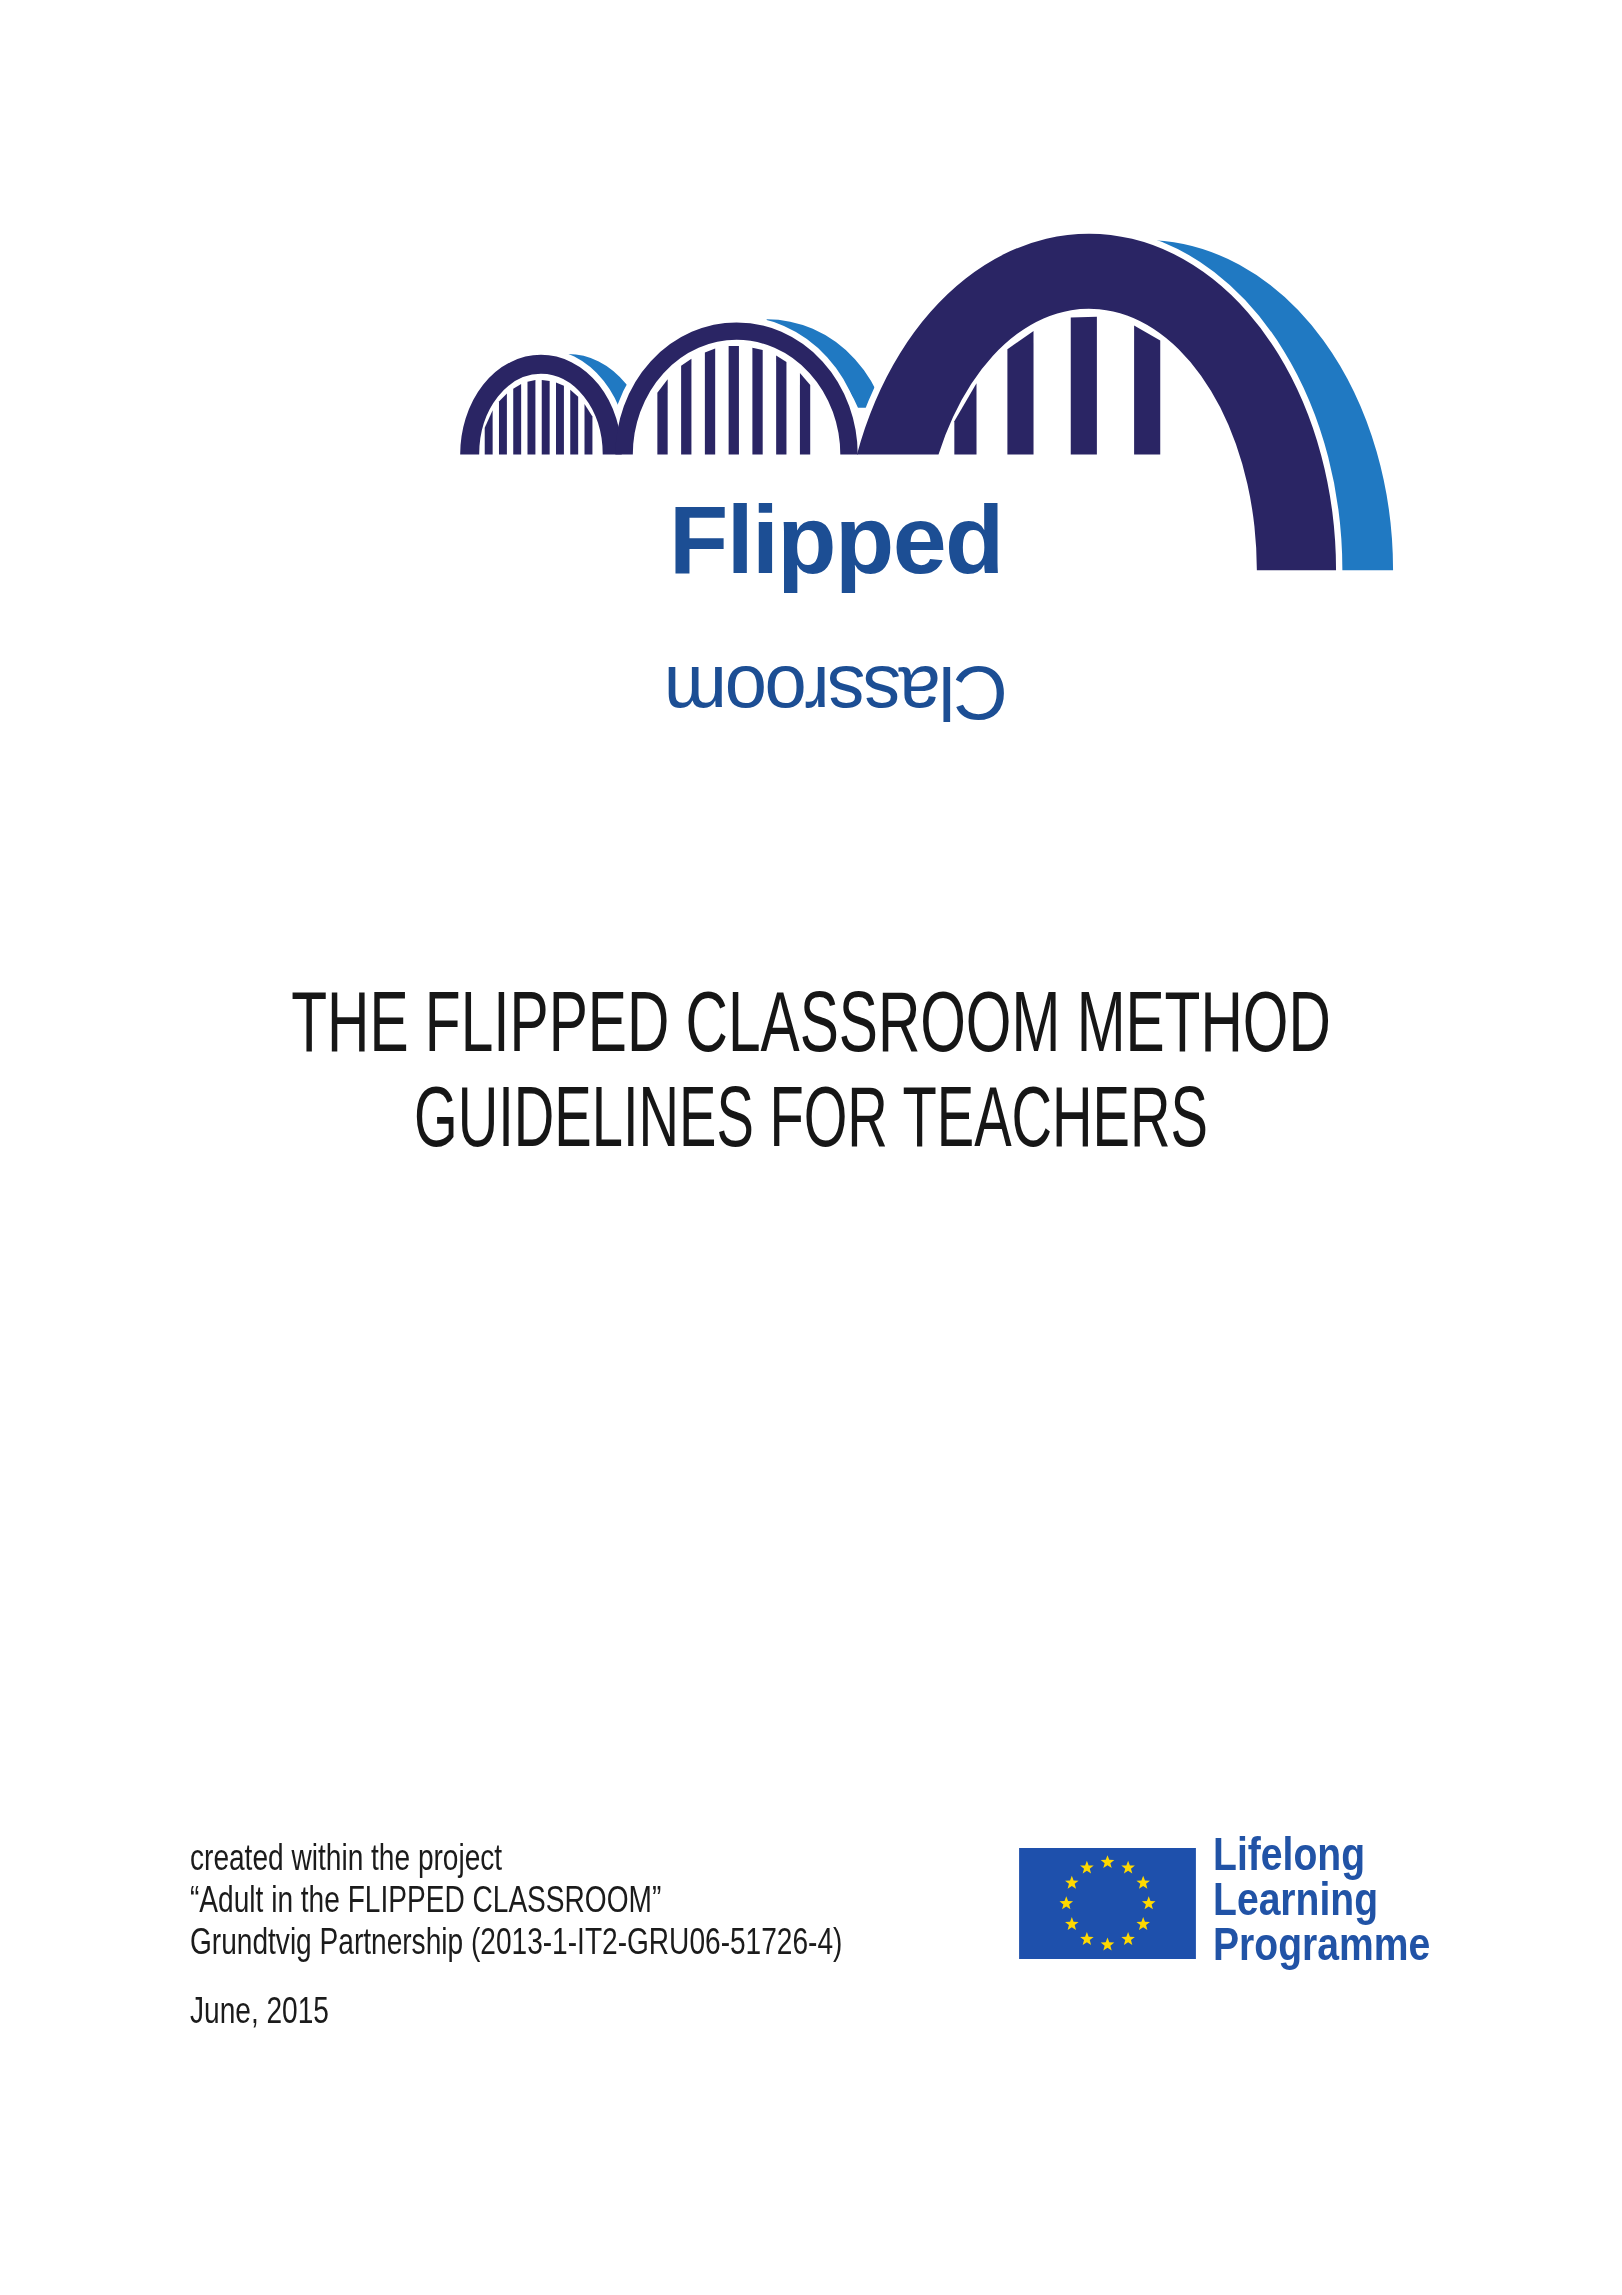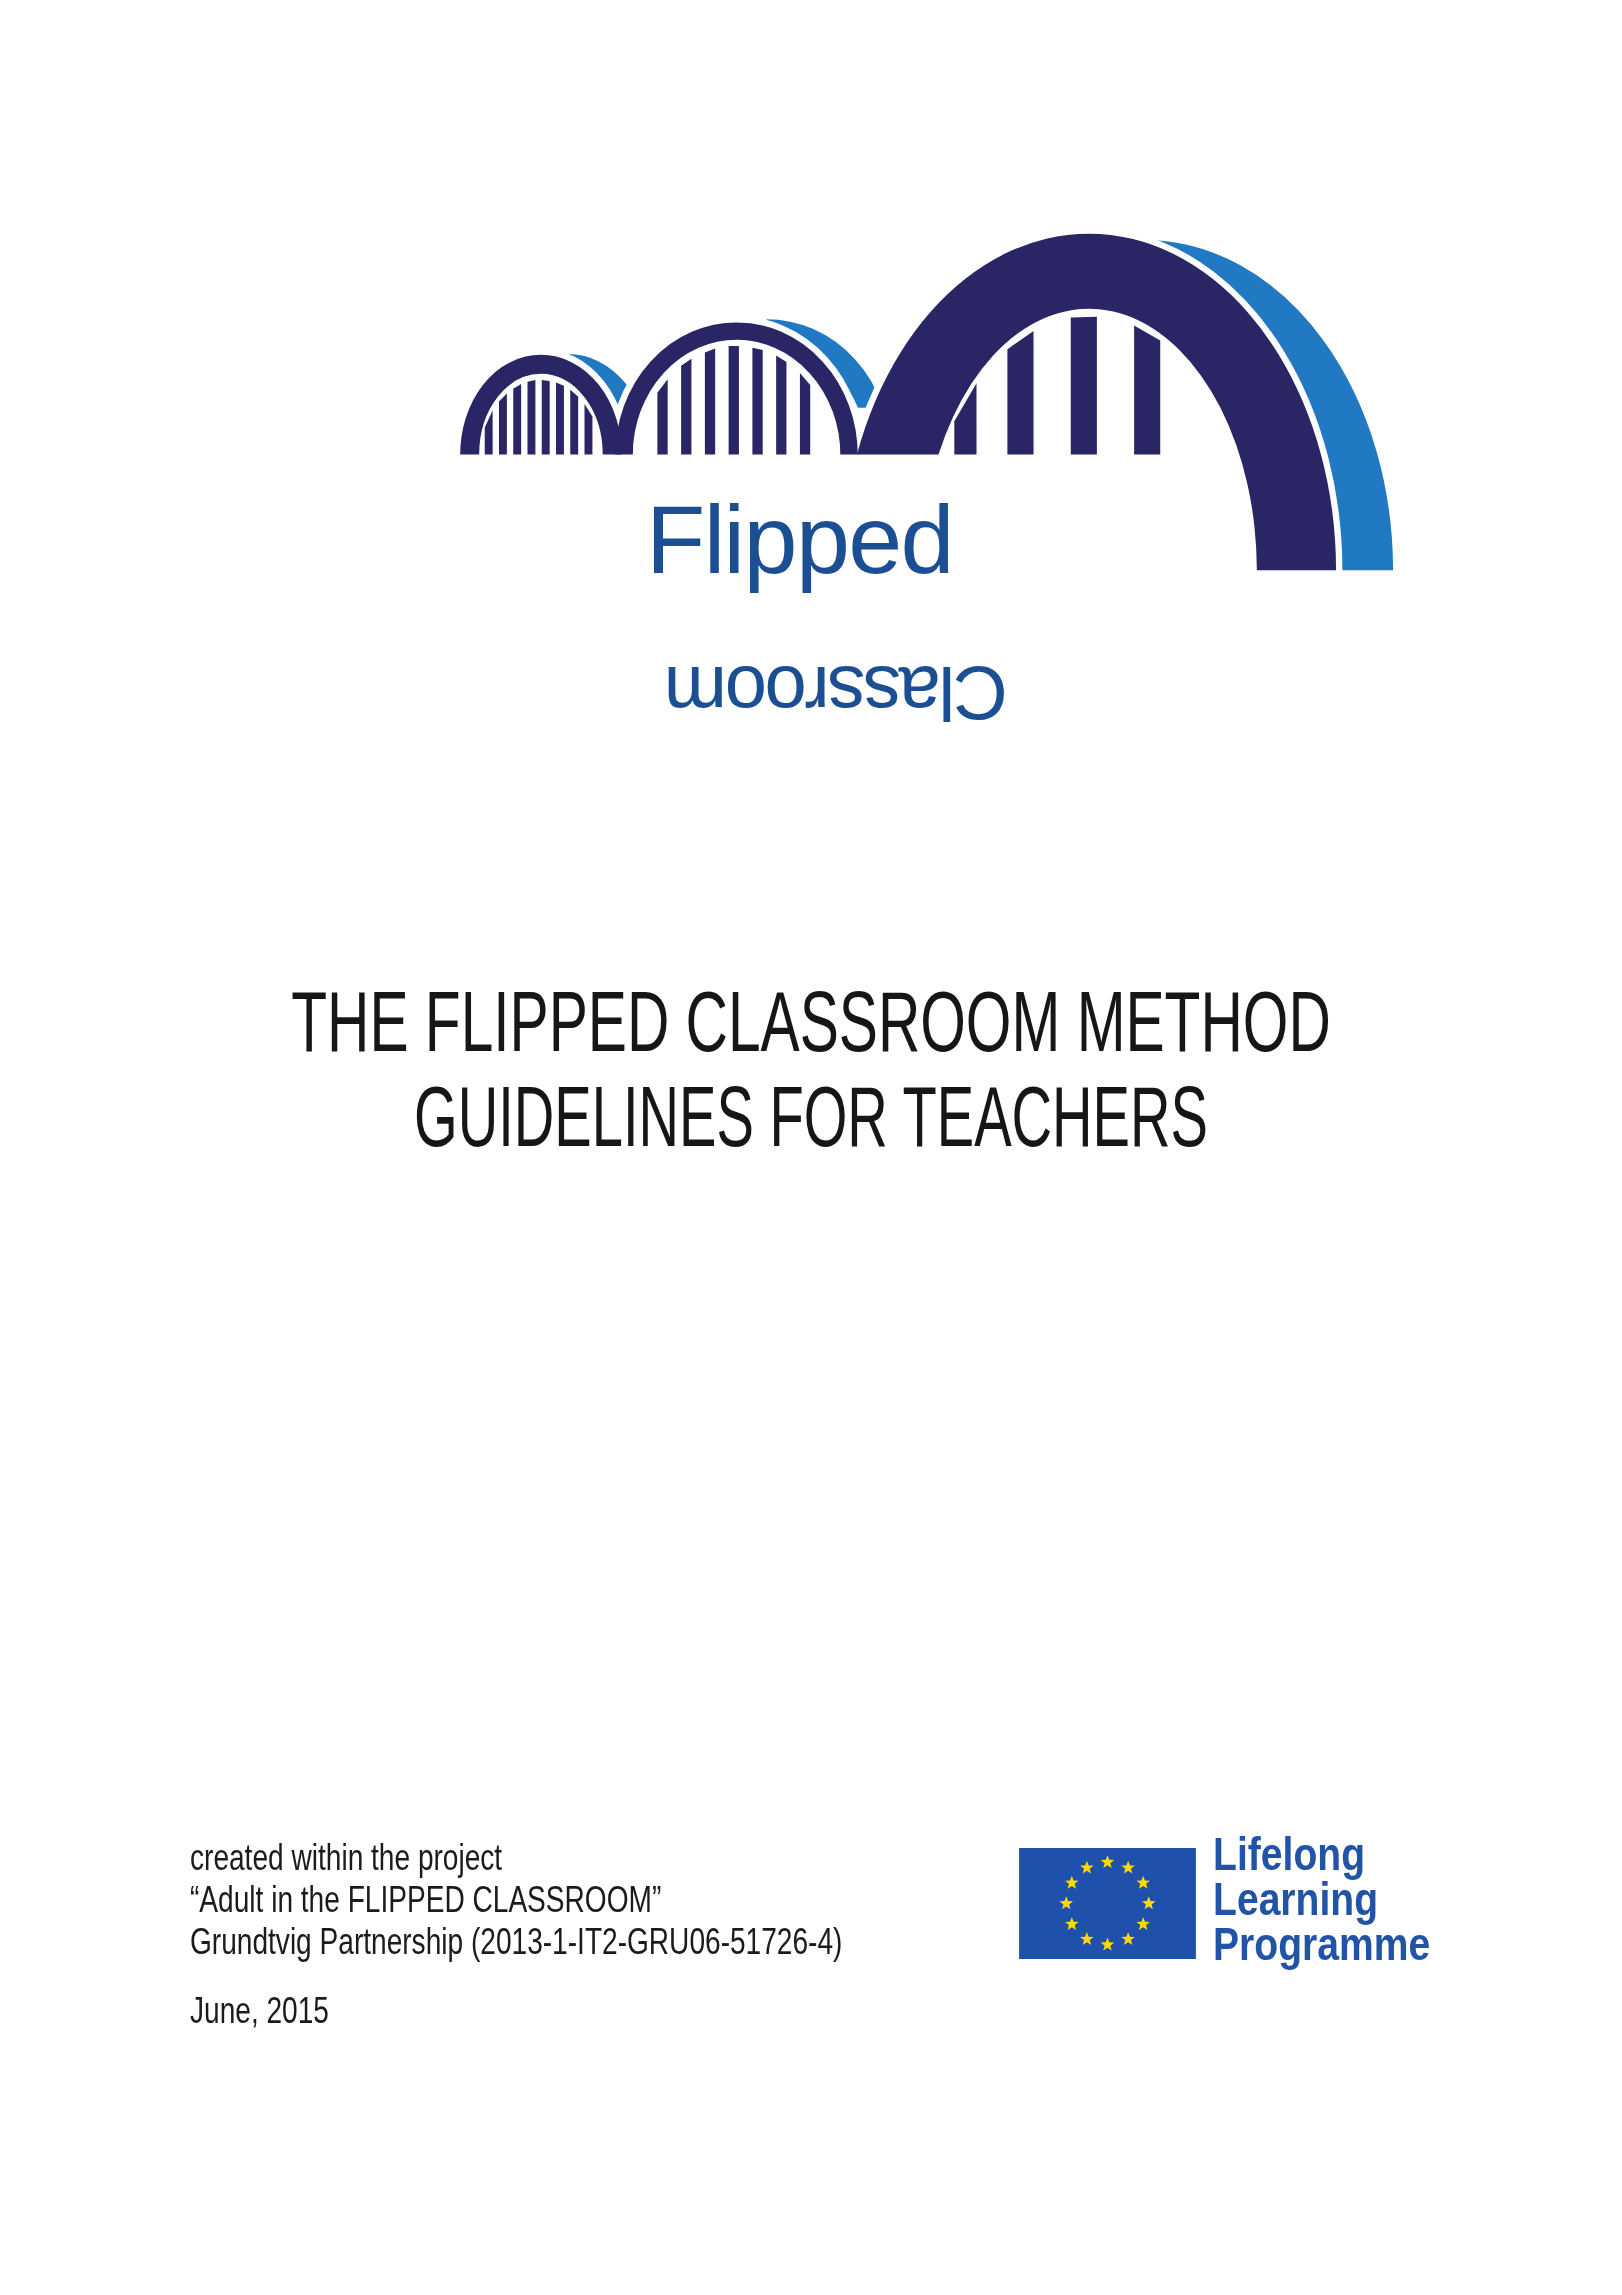--- a/index.html
+++ b/index.html
@@ -2,23 +2,23 @@
 <html style="font-size:12.7px"><head>
 <meta charset="utf-8">
 <style>
   html,body{margin:0;padding:0;background:#fff;}
   .page{
     position:relative;width:1622px;height:2295px;background:#ffffff;
     overflow:hidden;font-family:"Liberation Sans",sans-serif;
   }
   .logo-svg{position:absolute;left:0;top:0;pointer-events:none;}
   .flipped-word{
-    position:absolute;left:646px;top:491px;width:333px;
+    position:absolute;left:669px;top:491px;width:333px;
     font-size:97px;line-height:1;letter-spacing:-1.6px;
-    color:#1C4E94;white-space:nowrap;
+    color:#1C4E94;white-space:nowrap;font-weight:bold;
   }
   .classroom-word{
     position:absolute;left:647px;top:650px;width:380px;height:87px;
     font-size:76px;line-height:87px;letter-spacing:-2.4px;
     color:#1C4E94;text-align:center;white-space:nowrap;
     transform:rotate(180deg);
   }
   .title-line{
     position:absolute;left:0;width:1622px;text-align:center;
     font-size:85px;line-height:1;color:#161616;white-space:nowrap;

